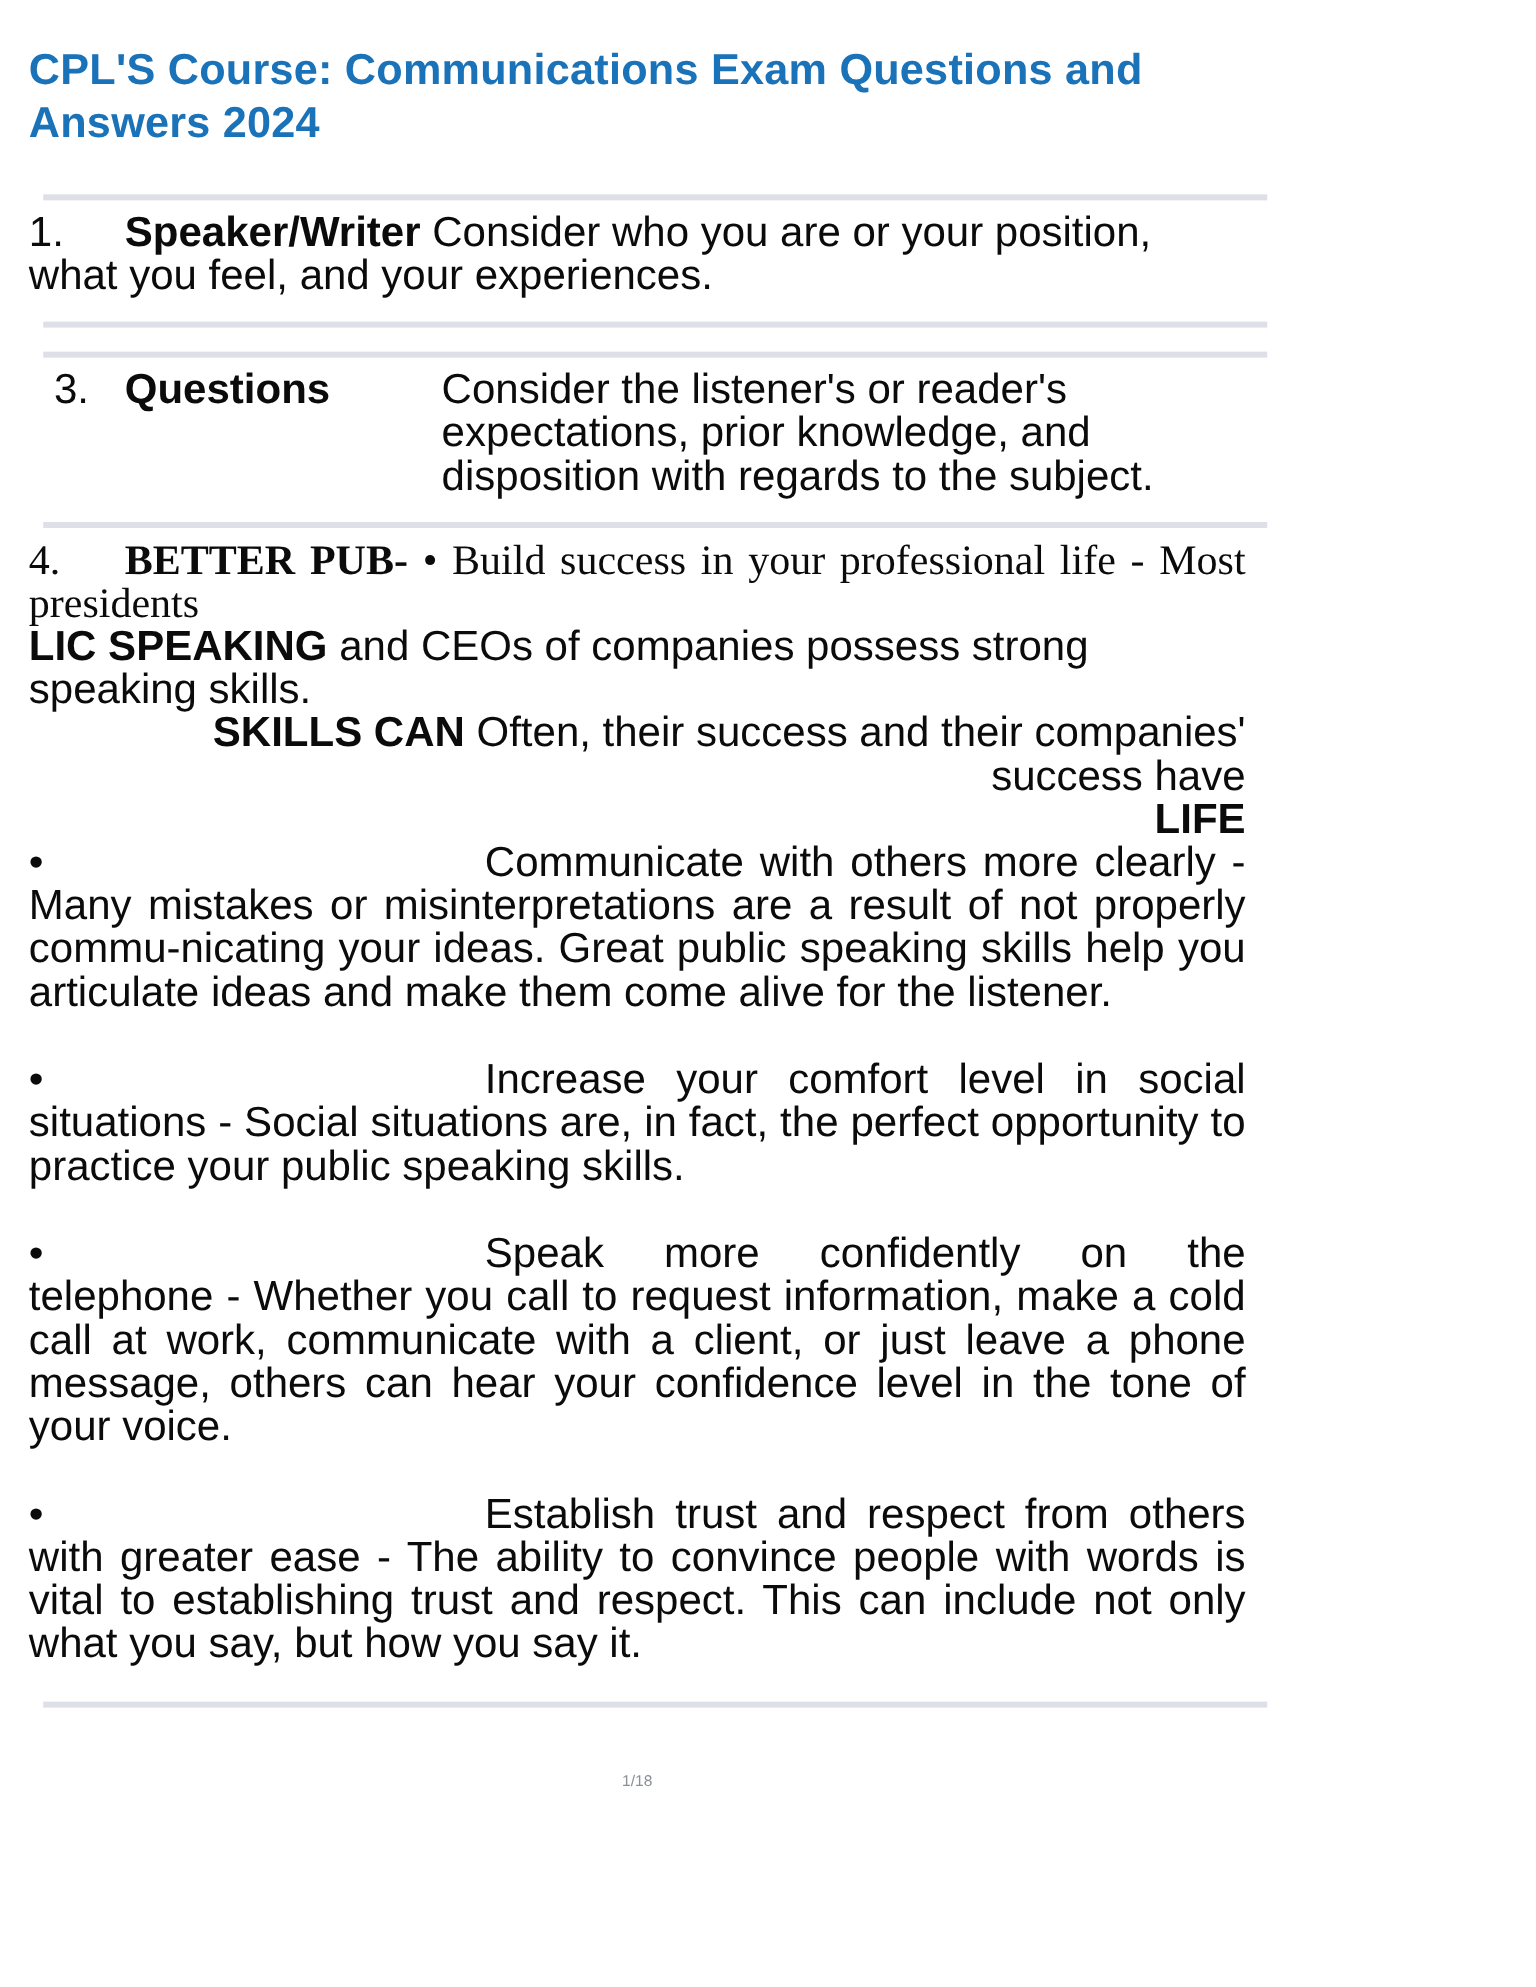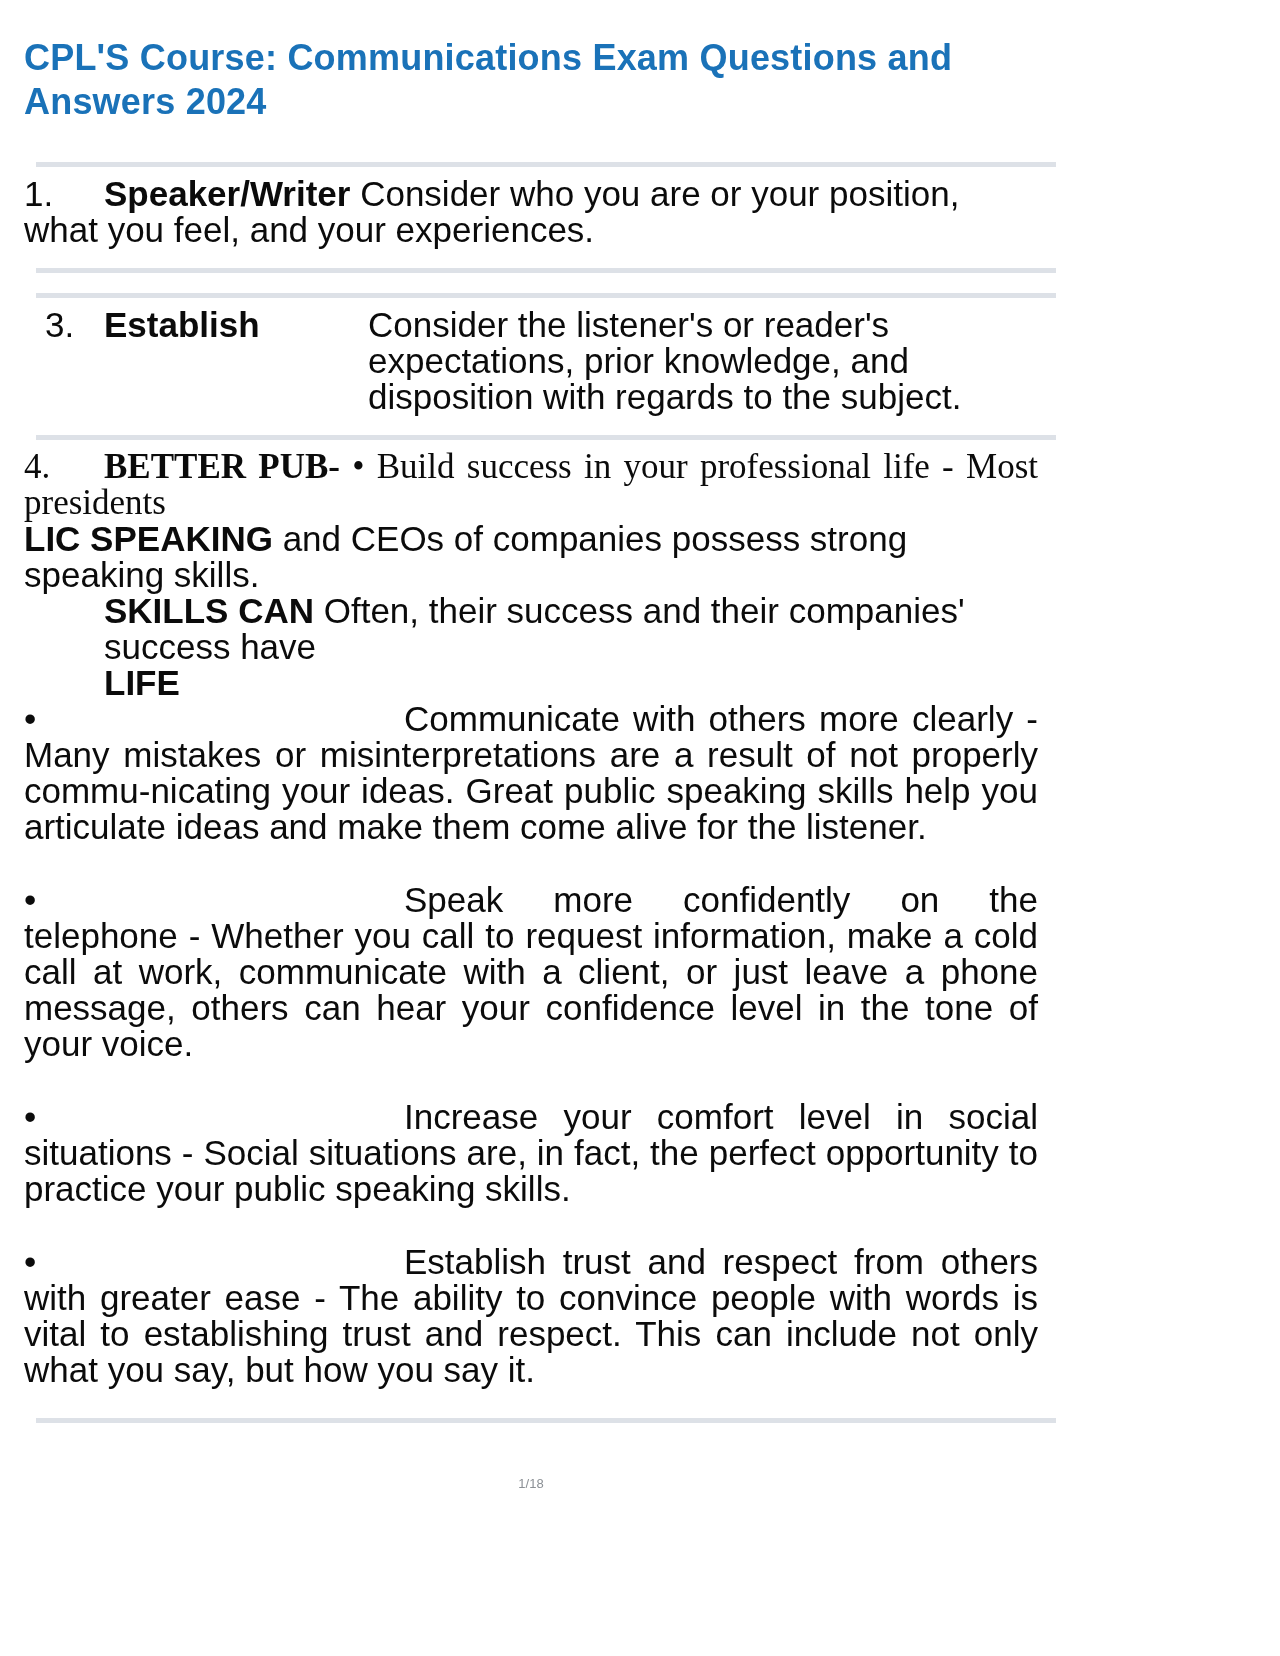--- a/index.html
+++ b/index.html
@@ -41,21 +41,21 @@
   }
   .term { font-weight: bold; }
   
   .def-row { display: flex; padding-left: 21px; }
   .def-num  { flex: 0 0 59px; }
   .def-term { flex: 0 0 264px; font-weight: bold; }
   .def-text { flex: 1 1 auto; }
   
   .line4 { margin: 0; }
   .line4.justified { text-align: justify; text-align-last: justify; font-family: Liberation Serif, serif; }
-  .line4.indented { padding-left: 80px; }
+  .line4.indented { padding-left: 80px; text-align: right; }
   
   .bullet-par {
     text-align: justify;
     margin: 37px 0 0 0;
   }
   .bullet-par.first { margin-top: 0; }
   .bullet-cell {
     display: inline-block;
     width: 380px;
   }
@@ -78,38 +78,38 @@
 
   <p class="item"><span class="num">1.</span><span class="term">Speaker/Writer</span> <span>Consider who you are or your position, what you feel, and your experiences.</span></p>
 
   <div class="divider" style="background: rgb(221, 225, 231);"></div>
 
 
   <div class="divider" style="background: rgb(221, 225, 231);"></div>
 
   <div class="def-row">
     <span class="def-num">3.</span>
-      <span class="def-term">Establish</span>
+      <span class="def-term">Questions</span>
       <span class="def-text">Consider the listener's or reader's expectations, prior knowledge, and disposition with regards to the subject.</span>
   </div>
 
   <div class="divider" style="background: rgb(221, 225, 231);"></div>
 
   <div>
     <p class="line4 justified"><span class="num">4.</span><span class="term">BETTER PUB-</span> <span>• Build success in your professional life - Most presidents</span></p>
     <p class="line4"><span class="term">LIC SPEAKING</span> <span>and CEOs of companies possess strong speaking skills.</span></p>
     <p class="line4 indented"><span class="term">SKILLS CAN</span> <span>Often, their success and their companies' success have</span></p>
     <p class="line4 indented"><span class="term">LIFE</span></p>
 
     <p class="bullet-par first"><span class="bullet-cell">•</span><span>Communicate with others more clearly - Many mistakes or misinterpretations are a result of not properly commu-nicating your ideas. Great public speaking skills help you articulate ideas and make them come alive for the listener.</span></p>
 
 
+    <p class="bullet-par"><span class="bullet-cell">•</span><span>Increase your comfort level in social situations - Social situations are, in fact, the perfect opportunity to practice your public speaking skills.</span></p>
+
     <p class="bullet-par"><span class="bullet-cell">•</span><span>Speak more confidently on the telephone - Whether you call to request information, make a cold call at work, communicate with a client, or just leave a phone message, others can hear your confidence level in the tone of your voice.</span></p>
-
-    <p class="bullet-par"><span class="bullet-cell">•</span><span>Increase your comfort level in social situations - Social situations are, in fact, the perfect opportunity to practice your public speaking skills.</span></p>
 
     <p class="bullet-par"><span class="bullet-cell">•</span><span>Establish trust and respect from others with greater ease - The ability to convince people with words is vital to establishing trust and respect. This can include not only what you say, but how you say it.</span></p>
   </div>
 
   <div class="divider last" style="background: rgb(221, 225, 231);"></div>
 
   <div class="footer">1/18</div>
 
 </div>
 

